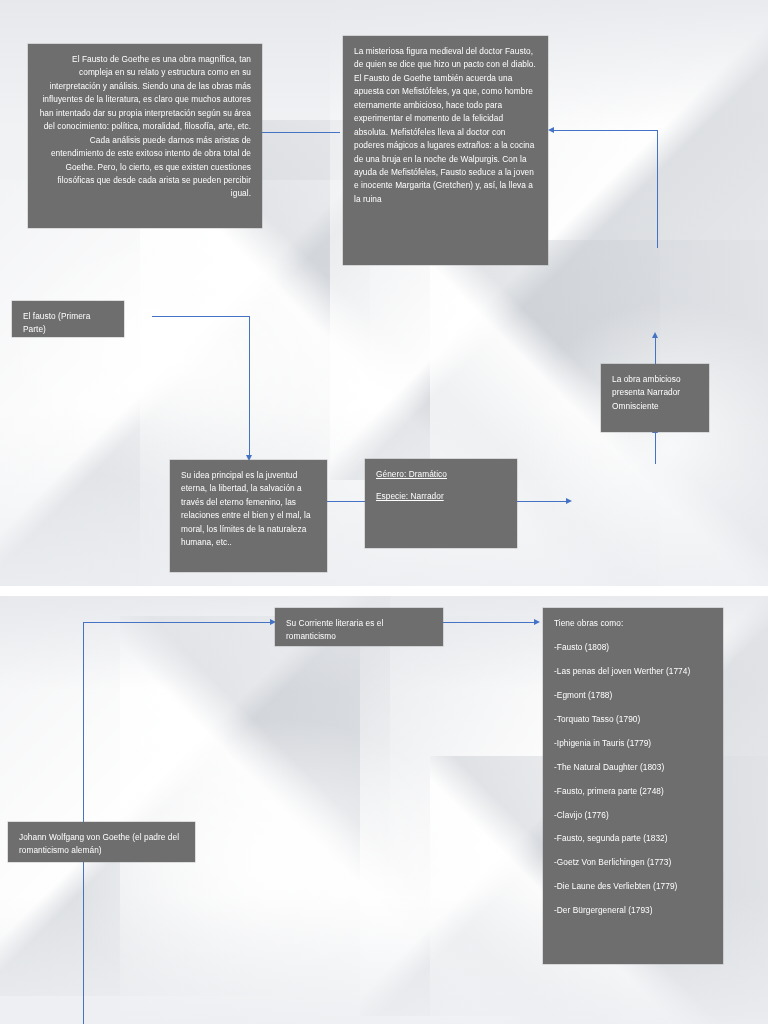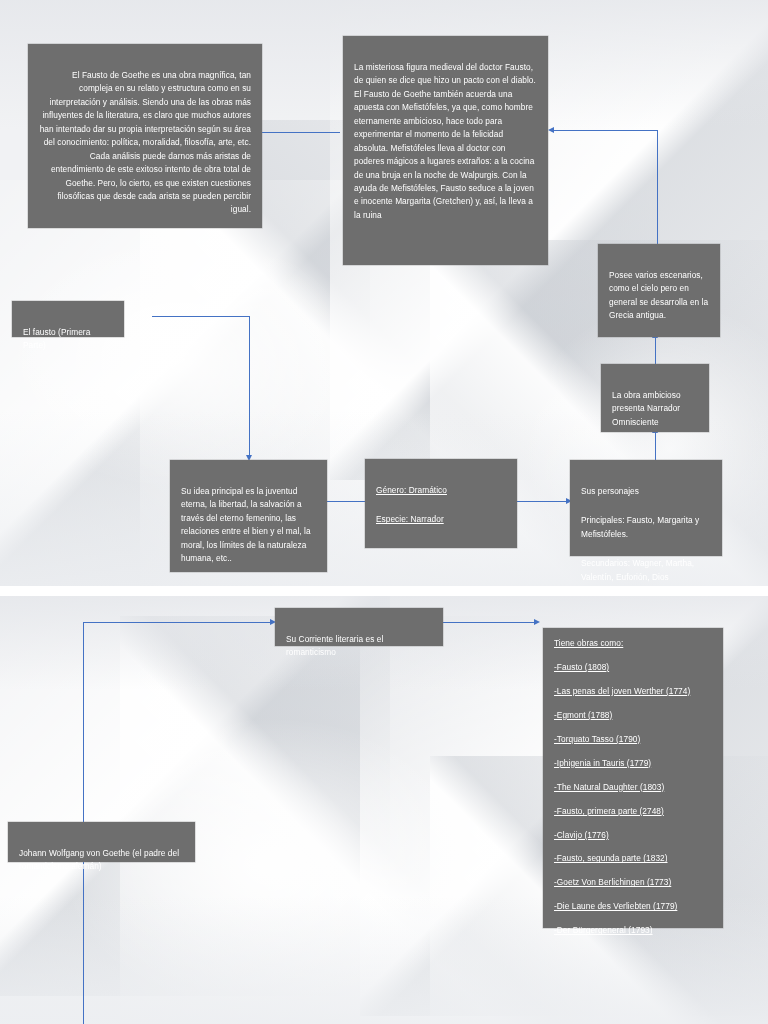--- a/index.html
+++ b/index.html
@@ -27,21 +27,21 @@
     position:absolute;
     background:#6e6e6e;
     color:#ffffff;
     font-size:8.3px;
     line-height:1.62;
     padding:9px 11px;
     box-sizing:border-box;
     letter-spacing:.05px;
     box-shadow:0 0 0 .5px rgba(120,120,120,.45);
   }
-  .box p{margin:16px 0 9px 0;}
+  .box p{margin:0 0 9px 0;}
   .box p:last-child{margin-bottom:0;}
   .list p{margin:0 0 10.5px 0;}
 
   
   .ln{position:absolute;background:#4472c4;}
   .lnh{height:1px;}
   .lnv{width:1px;}
   .arw{position:absolute;width:0;height:0;}
   .arw.left{border-top:3.6px solid transparent;border-bottom:3.6px solid transparent;border-right:6px solid #4472c4;}
   .arw.right{border-top:3.6px solid transparent;border-bottom:3.6px solid transparent;border-left:6px solid #4472c4;}
@@ -102,56 +102,48 @@
   <div class="arw right" style="left:534px;top:618.5px;"></div>
 
   <div class="box" style="left:28px;top:44px;width:234px;height:184px;text-align:right;">
     <p>El Fausto de Goethe es una obra magnífica, tan compleja en su relato y estructura como en su interpretación y análisis. Siendo una de las obras más influyentes de la literatura, es claro que muchos autores han intentado dar su propia interpretación según su área del conocimiento: política, moralidad, filosofía, arte, etc. Cada análisis puede darnos más aristas de entendimiento de este exitoso intento de obra total de Goethe. Pero, lo cierto, es que existen cuestiones filosóficas que desde cada arista se pueden percibir igual.</p>
   </div>
 
   <div class="box" style="left:343px;top:36px;width:205px;height:229px;">
     <p>La misteriosa figura medieval del doctor Fausto, de quien se dice que hizo un pacto con el diablo. El Fausto de Goethe también acuerda una apuesta con Mefistófeles, ya que, como hombre eternamente ambicioso, hace todo para experimentar el momento de la felicidad absoluta. Mefistófeles lleva al doctor con poderes mágicos a lugares extraños: a la cocina de una bruja en la noche de Walpurgis. Con la ayuda de Mefistófeles, Fausto seduce a la joven e inocente Margarita (Gretchen) y, así, la lleva a la ruina</p>
   </div>
 
-  <div class="box" style="left:598px;top:244px;width:122px;height:93px;">
-    <p>Posee varios escenarios, como el cielo pero en general se desarrolla en la Grecia antigua.</p>
-  </div>
 
   <div class="box" style="left:601px;top:364px;width:108px;height:68px;">
     <p>La obra ambicioso presenta Narrador Omnisciente</p>
   </div>
 
   <div class="box" style="left:12px;top:301px;width:112px;height:36px;">
     <p>El fausto (Primera Parte)</p>
   </div>
 
   <div class="box" style="left:170px;top:460px;width:157px;height:112px;">
     <p>Su idea principal es la juventud eterna, la libertad, la salvación a través del eterno femenino, las relaciones entre el bien y el mal, la moral, los límites de la naturaleza humana, etc..</p>
   </div>
 
   <div class="box" style="left:365px;top:459px;width:152px;height:89px;text-decoration:underline;">
     <p>Género: Dramático</p>
     <p>Especie: Narrador</p>
   </div>
 
-  <div class="box" style="left:570px;top:460px;width:152px;height:96px;">
-    <p>Sus personajes</p>
-    <p>Principales: Fausto, Margarita y Mefistófeles.</p>
-    <p>Secundarios: Wagner, Martha, Valentín, Euforión, Dios</p>
-  </div>
 
   <div class="box" style="left:275px;top:608px;width:168px;height:38px;">
     <p>Su Corriente literaria es el romanticismo</p>
   </div>
 
   <div class="box" style="left:8px;top:822px;width:187px;height:40px;">
     <p>Johann Wolfgang von Goethe (el padre del romanticismo alemán)</p>
   </div>
 
-  <div class="box list" style="left:543px;top:628px;width:180px;height:300px;text-decoration:underline;">
+  <div class="box list" style="left:543px;top:608px;width:180px;height:356px;">
     <p>Tiene obras como:</p>
     <p>-Fausto (1808)</p>
     <p>-Las penas del joven Werther (1774)</p>
     <p>-Egmont (1788)</p>
     <p>-Torquato Tasso (1790)</p>
     <p>-Iphigenia in Tauris (1779)</p>
     <p>-The Natural Daughter (1803)</p>
     <p>-Fausto, primera parte (2748)</p>
     <p>-Clavijo (1776)</p>
     <p>-Fausto, segunda parte (1832)</p>

